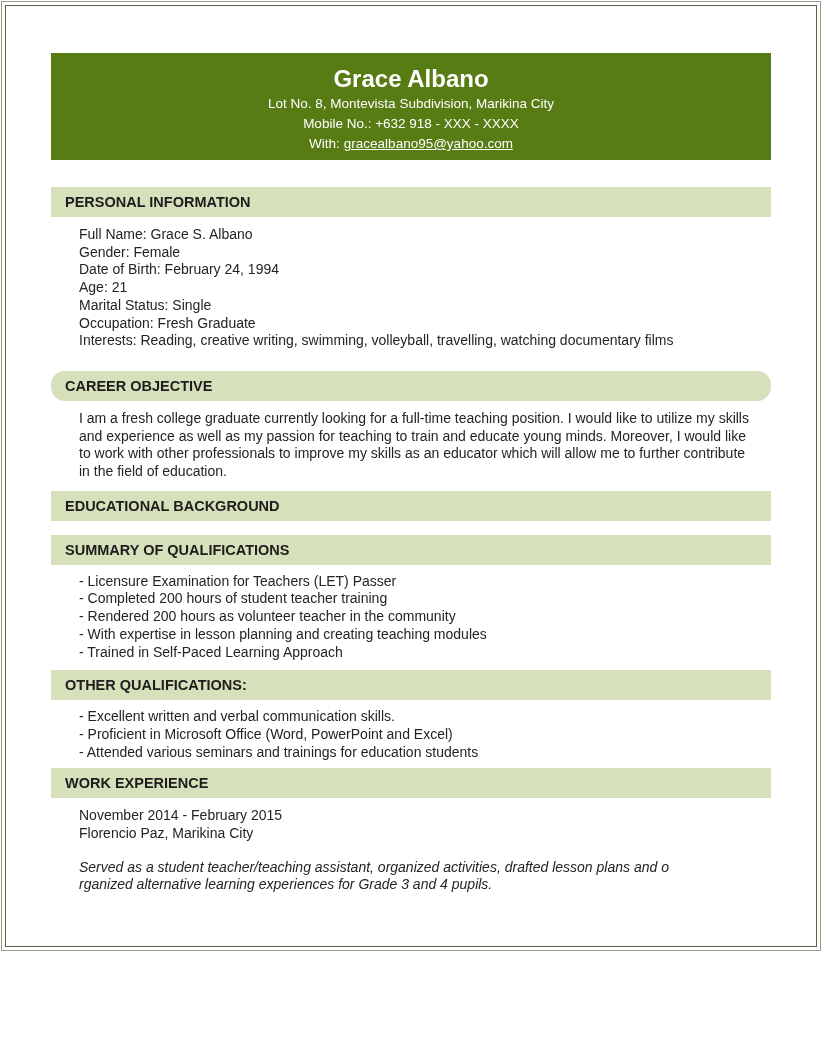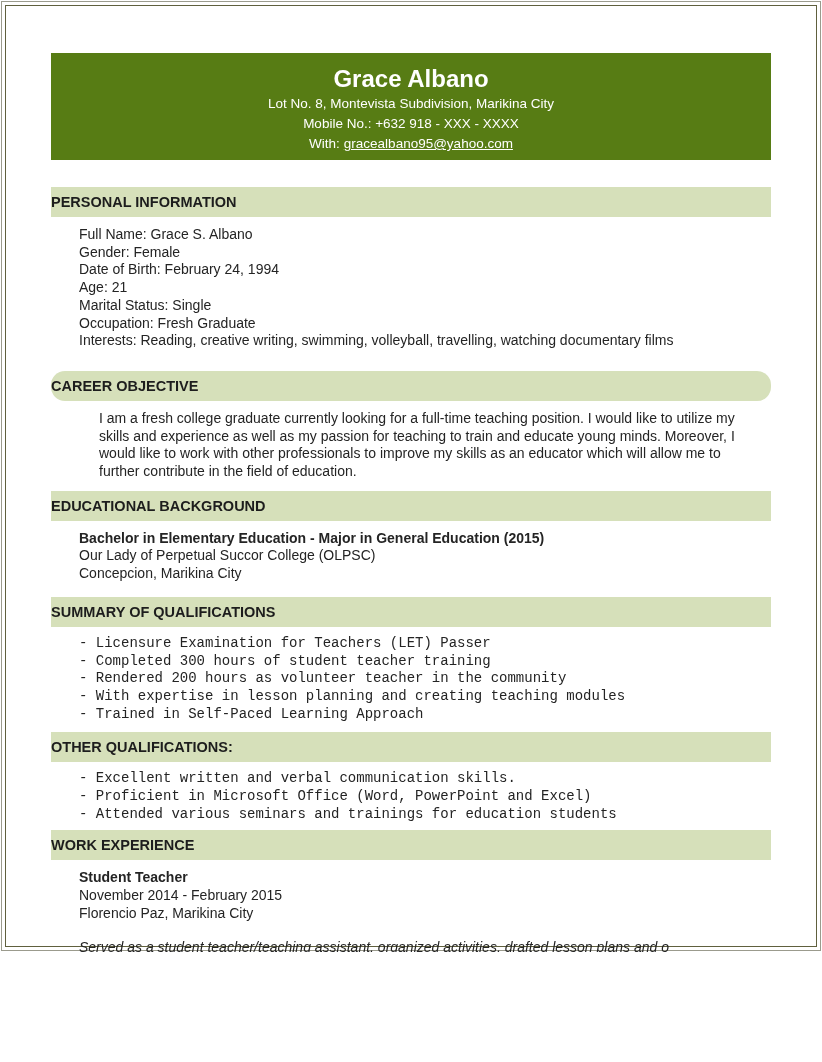--- a/index.html
+++ b/index.html
@@ -60,43 +60,43 @@
   }
   .banner .email-label {
     margin-right: 4px;
   }
   
   .band {
     height: 30px;
     background: #d6e0ba;
     display: flex;
     align-items: center;
-    padding-left: 0;
+    padding-left: 14px;
     box-sizing: border-box;
     font-size: 14.5px;
     font-weight: bold;
     color: #1d1d1d;
   }
   
   .block {
     padding-left: 28px;
     padding-right: 16px;
     font-size: 14px;
     line-height: 17.7px;
     color: #242424;
   }
   .mt27 { margin-top: 27px; }
   .mt21 { margin-top: 21px; border-radius: 14px; }
   .mt14 { margin-top: 14px; }
   .mt10 { margin-top: 10px; }
   .mt9  { margin-top: 9px;  }
-  .mt8  { margin-top: 8px; font-family: Liberation Mono, monospace;  }
+  .mt8  { margin-top: 8px;  }
   .mt7  { margin-top: 7px;  }
   .bold { font-weight: bold; }
-  .para { max-width: 678px; margin-left: 20px; }
+  .para { max-width: 678px; }
   .italic-block {
     margin-top: 16px;
     font-style: italic;
     max-width: 640px;
   }
 </style>
 </head>
 <body>
 
 <div class="page">
@@ -130,51 +130,45 @@
     <div class="band mt21">
       <span>CAREER OBJECTIVE</span>
     </div>
     <div class="block mt9">
       <div class="para">I am a fresh college graduate currently looking for a full-time teaching position. I would like to utilize my skills and experience as well as my passion for teaching to train and educate young minds. Moreover, I would like to work with other professionals to improve my skills as an educator which will allow me to further contribute in the field of education.</div>
     </div>
 
     <div class="band mt10">
       <span>EDUCATIONAL BACKGROUND</span>
     </div>
-    <div class="block mt9">
-      <div class="bold">Bachelor in Elementary Education - Major in General Education (2015)</div>
-      <div>Our Lady of Perpetual Succor College (OLPSC)</div>
-      <div>Concepcion, Marikina City</div>
-    </div>
 
     <div class="band mt14">
       <span>SUMMARY OF QUALIFICATIONS</span>
     </div>
     <div class="block mt8">
       <div>- Licensure Examination for Teachers (LET) Passer</div>
-      <div>- Completed 300 hours of student teacher training</div>
+      <div>- Completed 200 hours of student teacher training</div>
       <div>- Rendered 200 hours as volunteer teacher in the community</div>
       <div>- With expertise in lesson planning and creating teaching modules</div>
       <div>- Trained in Self-Paced Learning Approach</div>
     </div>
 
     <div class="band mt9">
       <span>OTHER QUALIFICATIONS:</span>
     </div>
     <div class="block mt8">
       <div>- Excellent written and verbal communication skills.</div>
       <div>- Proficient in Microsoft Office (Word, PowerPoint and Excel)</div>
       <div>- Attended various seminars and trainings for education students</div>
     </div>
 
     <div class="band mt7">
       <span>WORK EXPERIENCE</span>
     </div>
     <div class="block mt9">
-      <div class="bold">Student Teacher</div>
       <div>November 2014 - February 2015</div>
       <div>Florencio Paz, Marikina City</div>
       <div class="italic-block">
         <div>Served as a student teacher/teaching assistant, organized activities, drafted lesson plans and o</div>
         <div>rganized alternative learning experiences for Grade 3 and 4 pupils.</div>
       </div>
     </div>
 
   </div>
 </div>

